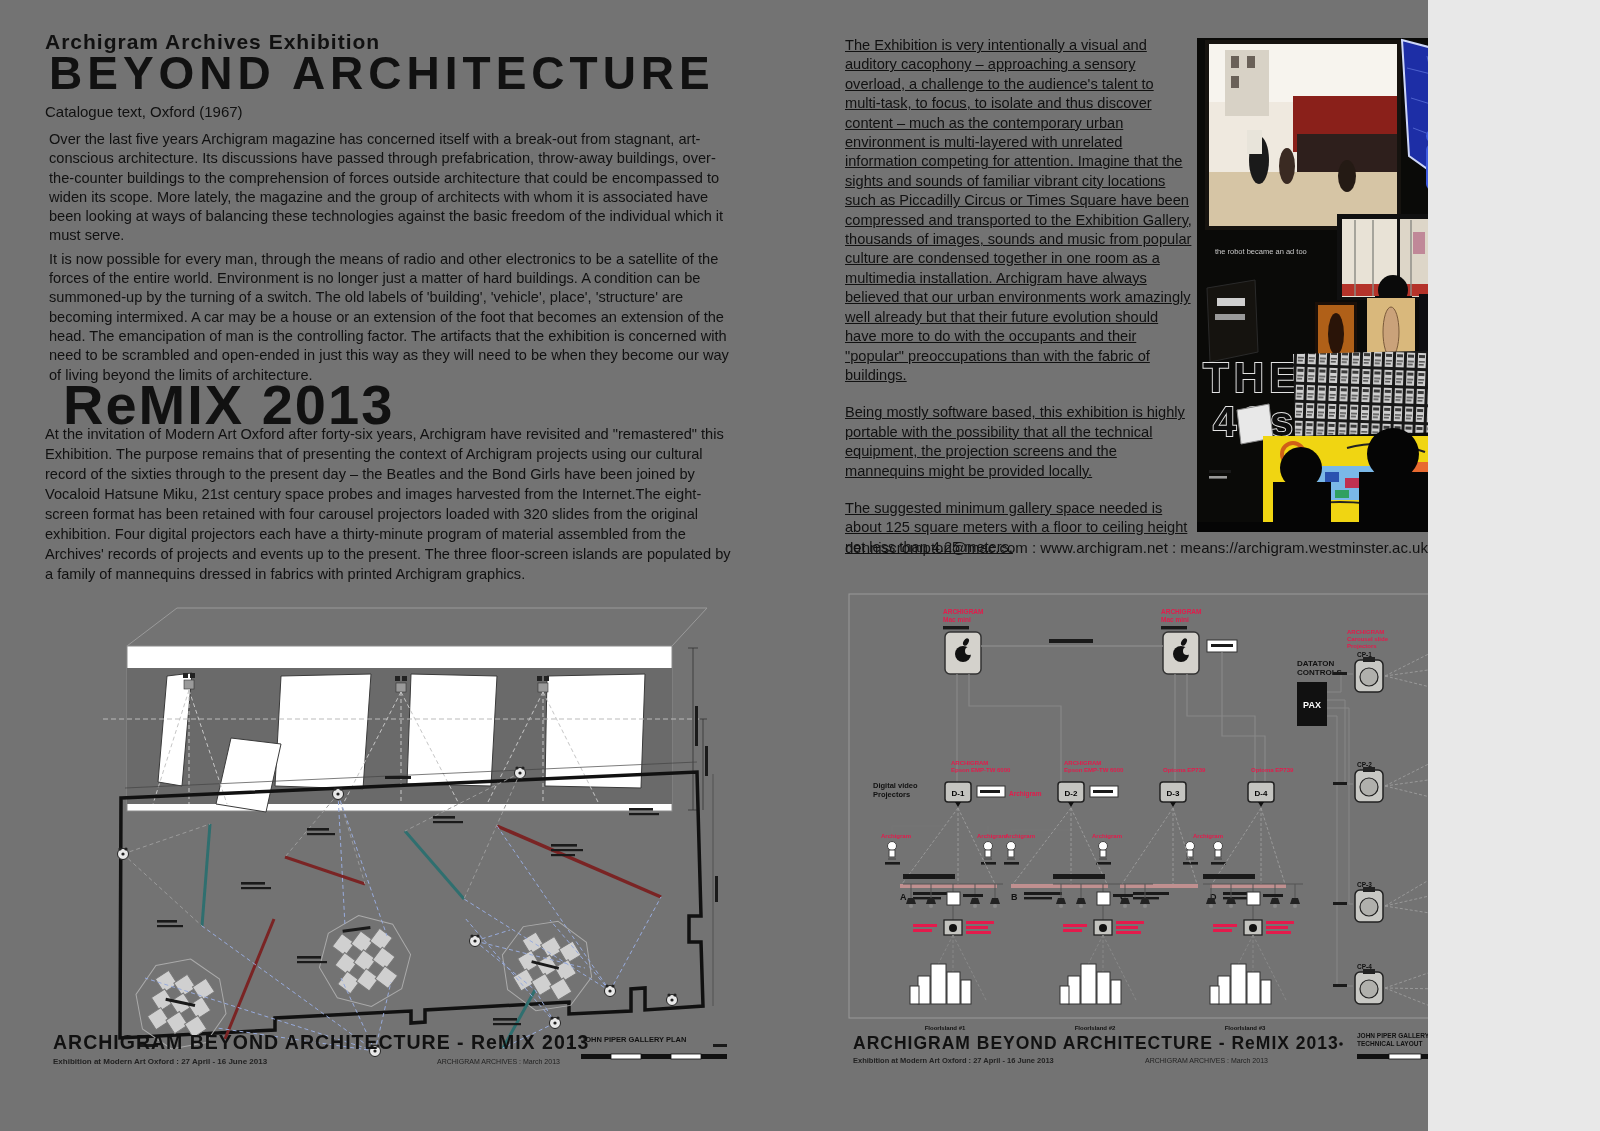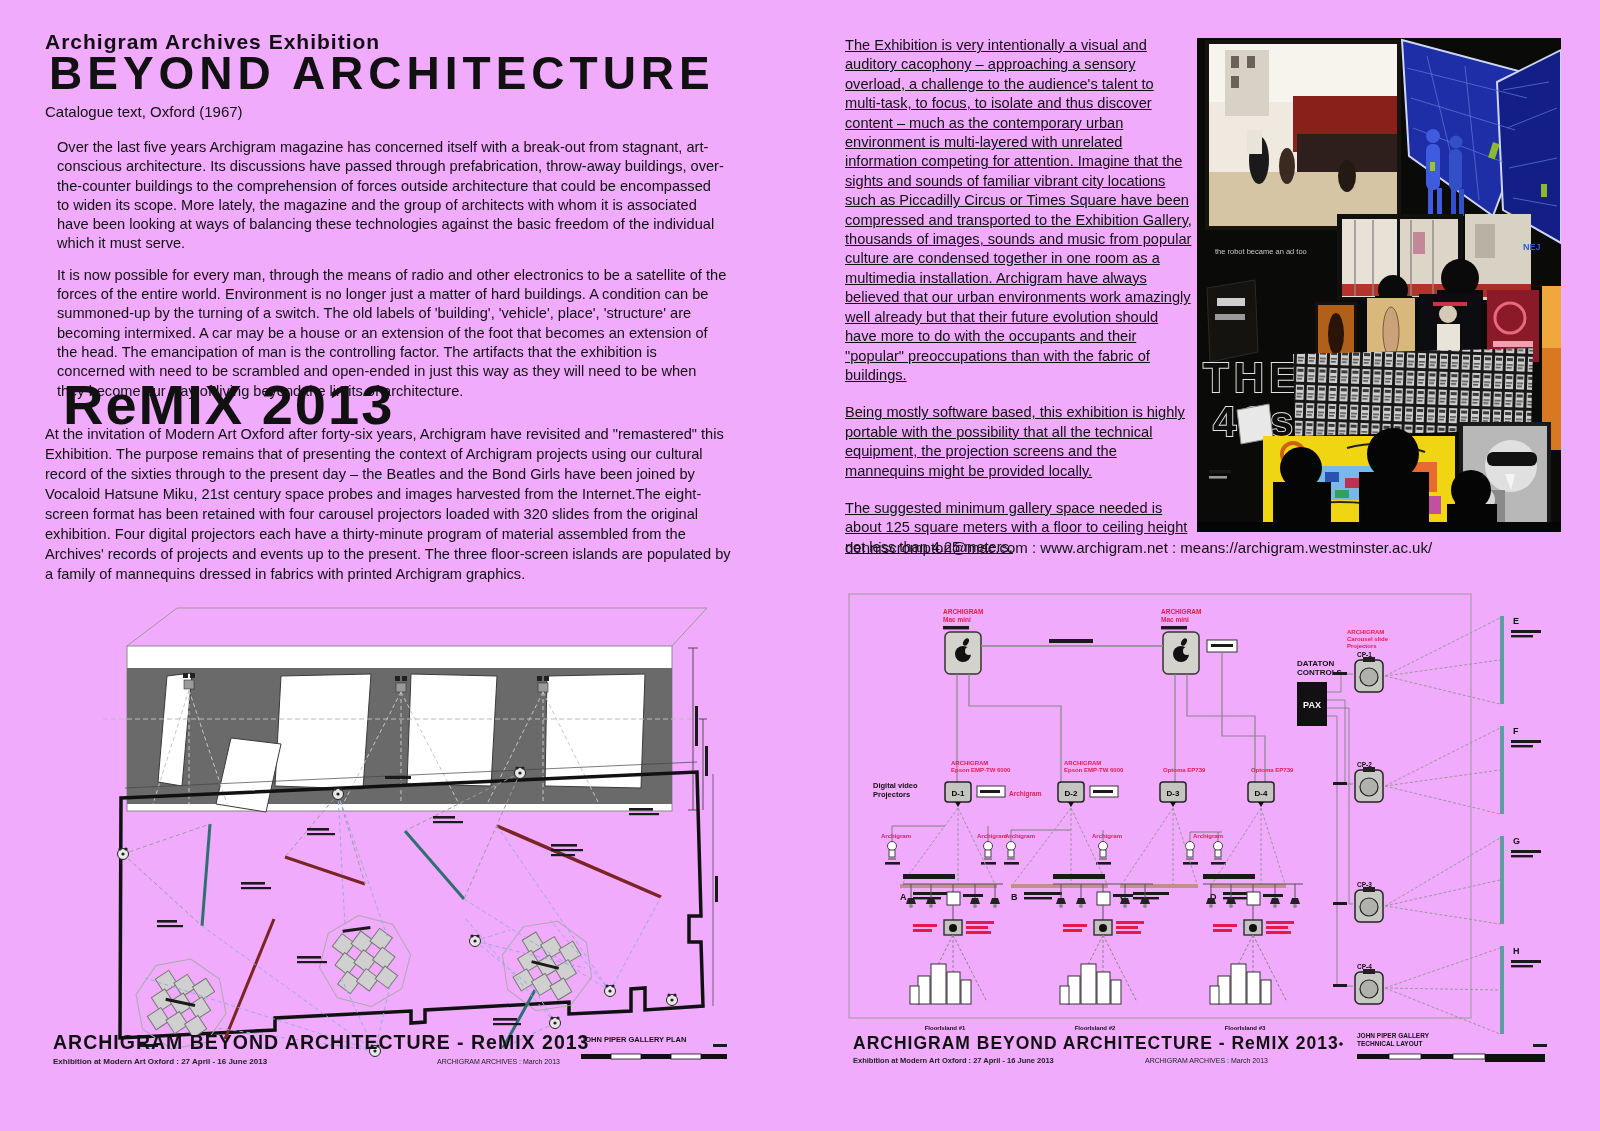--- a/index.html
+++ b/index.html
@@ -1,24 +1,24 @@
 <!DOCTYPE html>
 <html><head>
 <meta charset="utf-8">
 <style>
   html,body{margin:0;padding:0;background:#e8e8e8;}
-  .page{position:relative;width:1600px;height:1131px;background:#f0abfc;overflow:hidden;
+  .page{position:relative;width:1428px;height:1131px;background:#737373;overflow:hidden;
         font-family:"Liberation Sans",sans-serif;color:#111;}
   .abs{position:absolute;}
   
   .kicker{left:45px;top:30px;font-size:21px;font-weight:bold;letter-spacing:1px;}
   .bigtitle{left:43px;top:50px;font-size:46px;font-weight:bold;letter-spacing:5px;line-height:1;margin-left:6px;}
   .cattext{left:45px;top:103px;font-size:15px;}
   .lp-body{left:45px;top:126px;width:694px;font-size:14.6px;line-height:19.3px;}
-  .lp-body p{margin:12px;}
+  .lp-body p{margin:4px;}
   .remix{left:43px;top:377px;font-size:56px;font-weight:bold;letter-spacing:2px;line-height:1;margin-left:20px;}
   .remix-body{left:45px;top:424px;width:694px;font-size:14.6px;line-height:20px;}
   
   .rp-col{left:845px;top:36px;width:348px;font-size:14.6px;line-height:19.4px;}
   .rp-col p{margin:0 0 18px 0;text-decoration:underline;}
   .contact{left:845px;top:538px;width:720px;font-size:15px;line-height:19px;}
   .contact b{font-size:17.5px;letter-spacing:.4px;}
   
   .collage{left:1197px;top:38px;width:364px;height:494px;}
   .planbox{left:45px;top:585px;width:690px;height:492px;}

